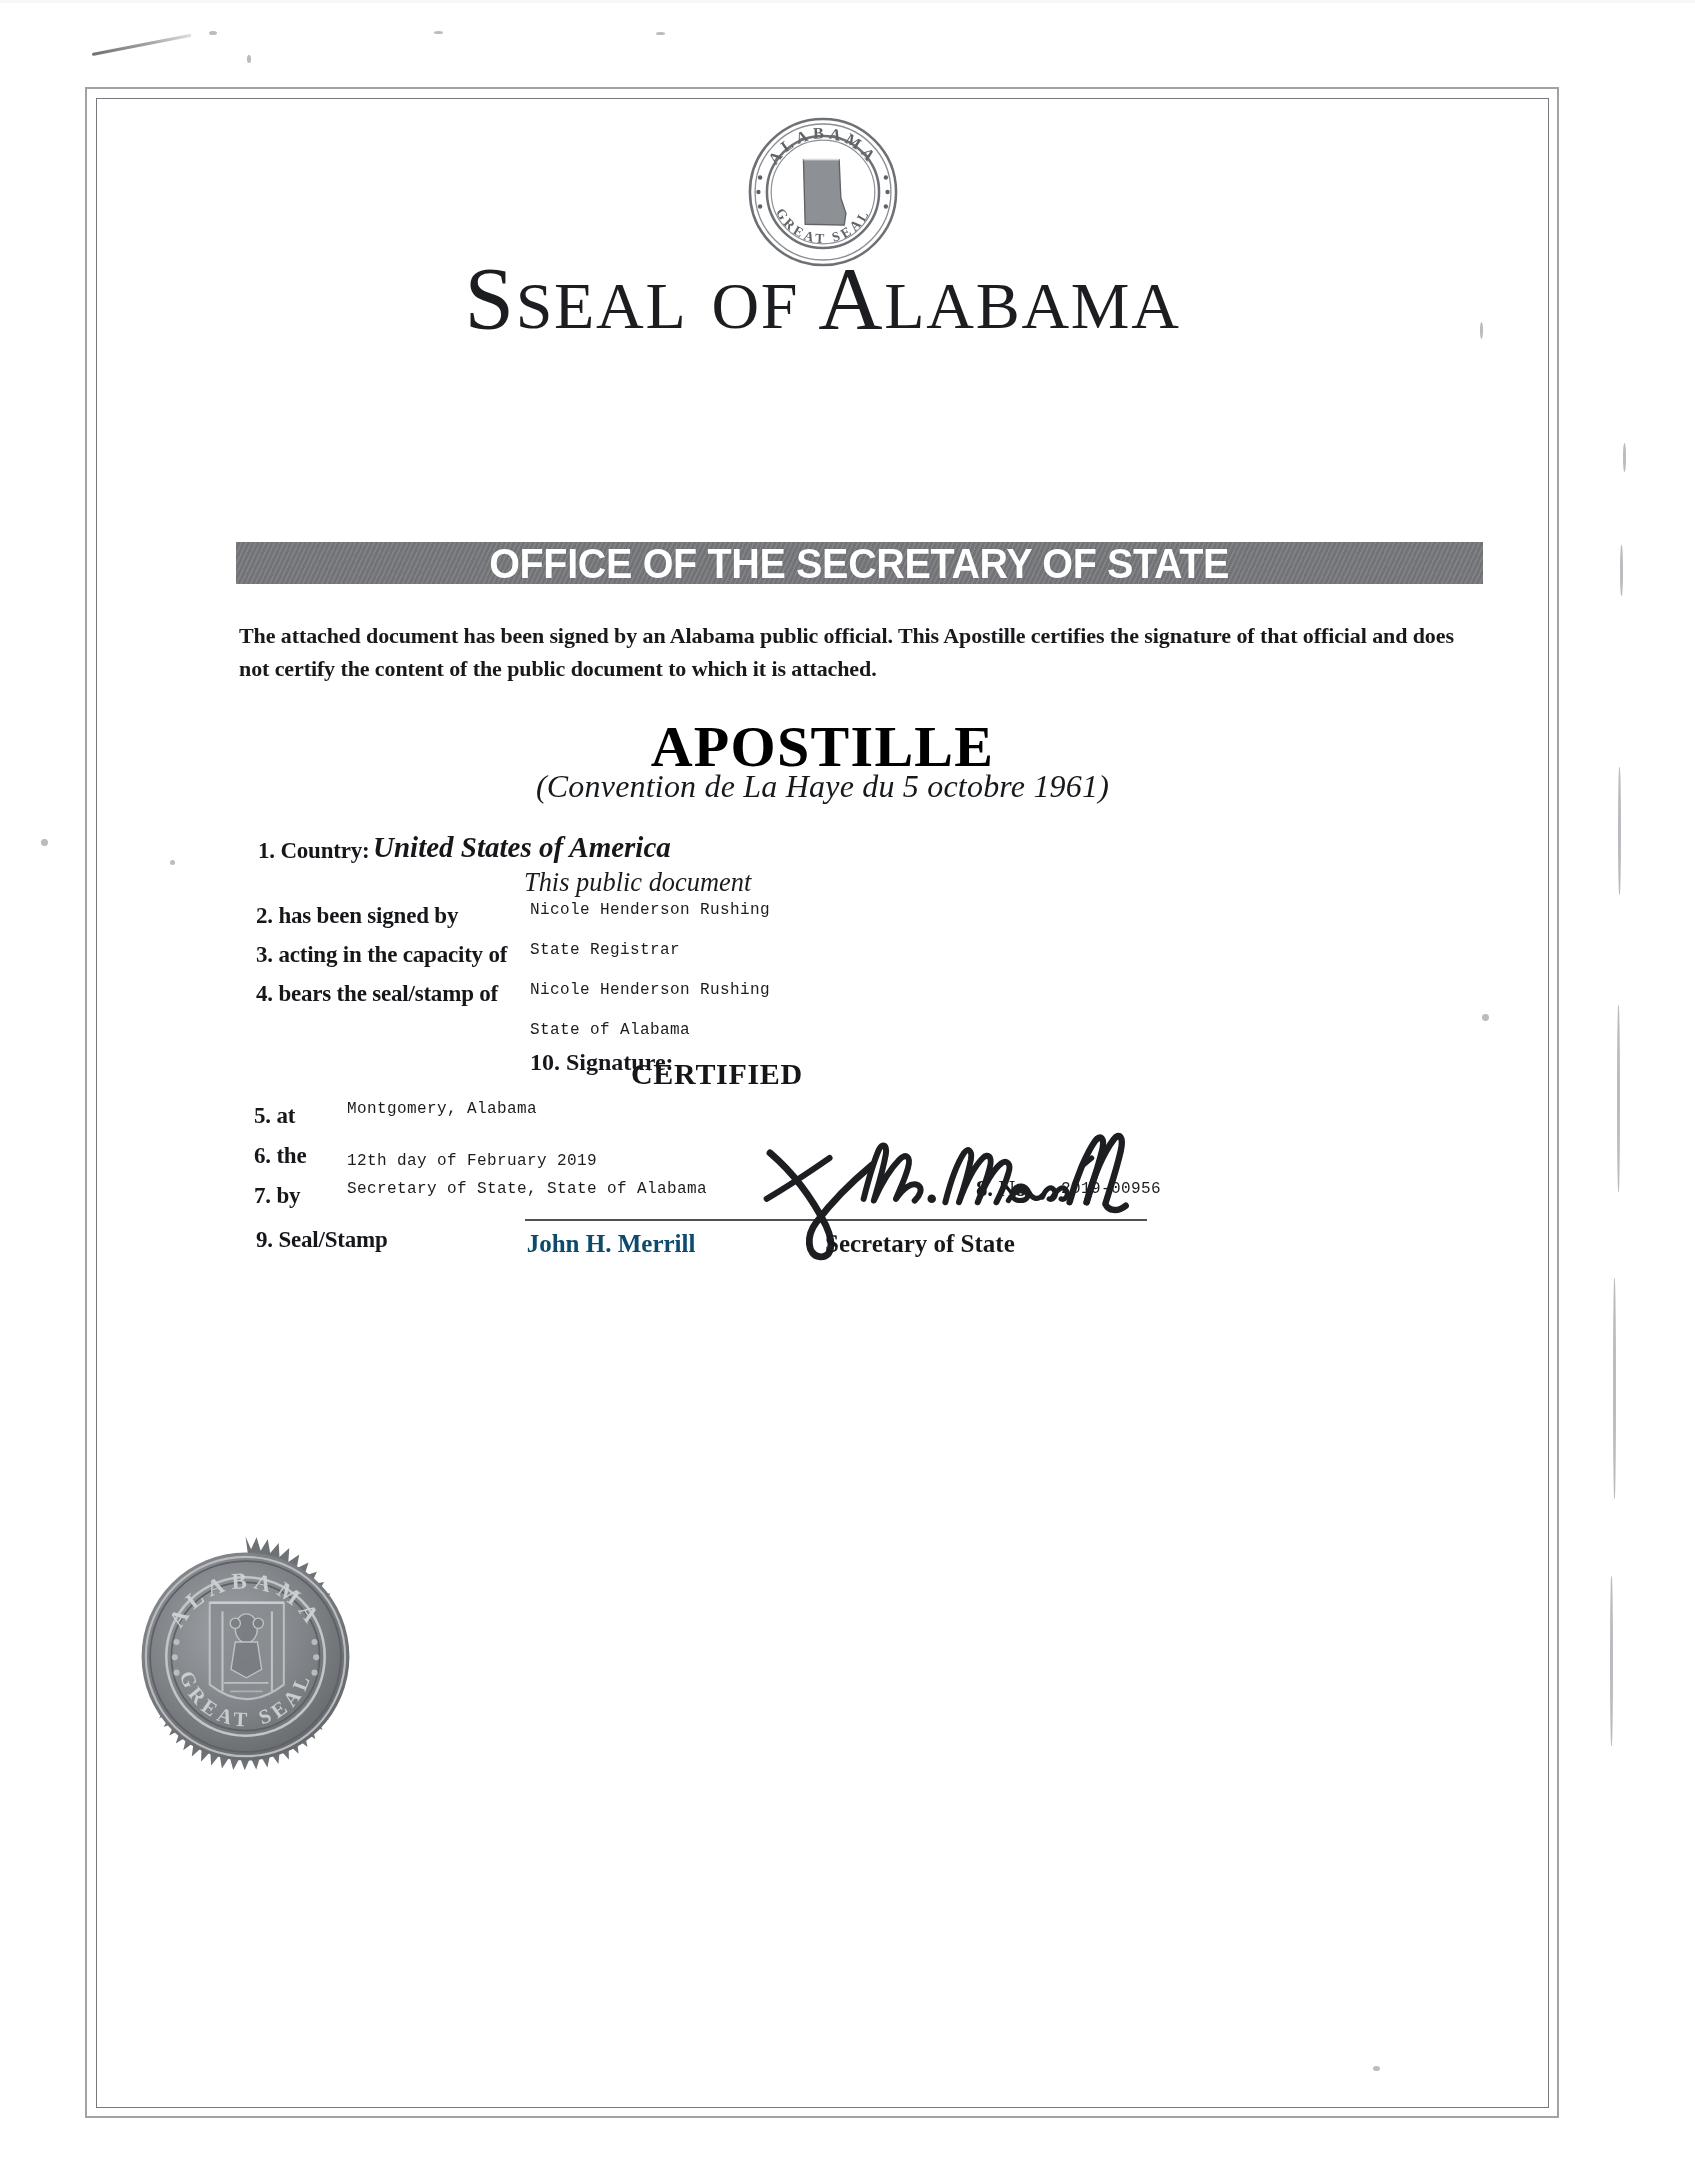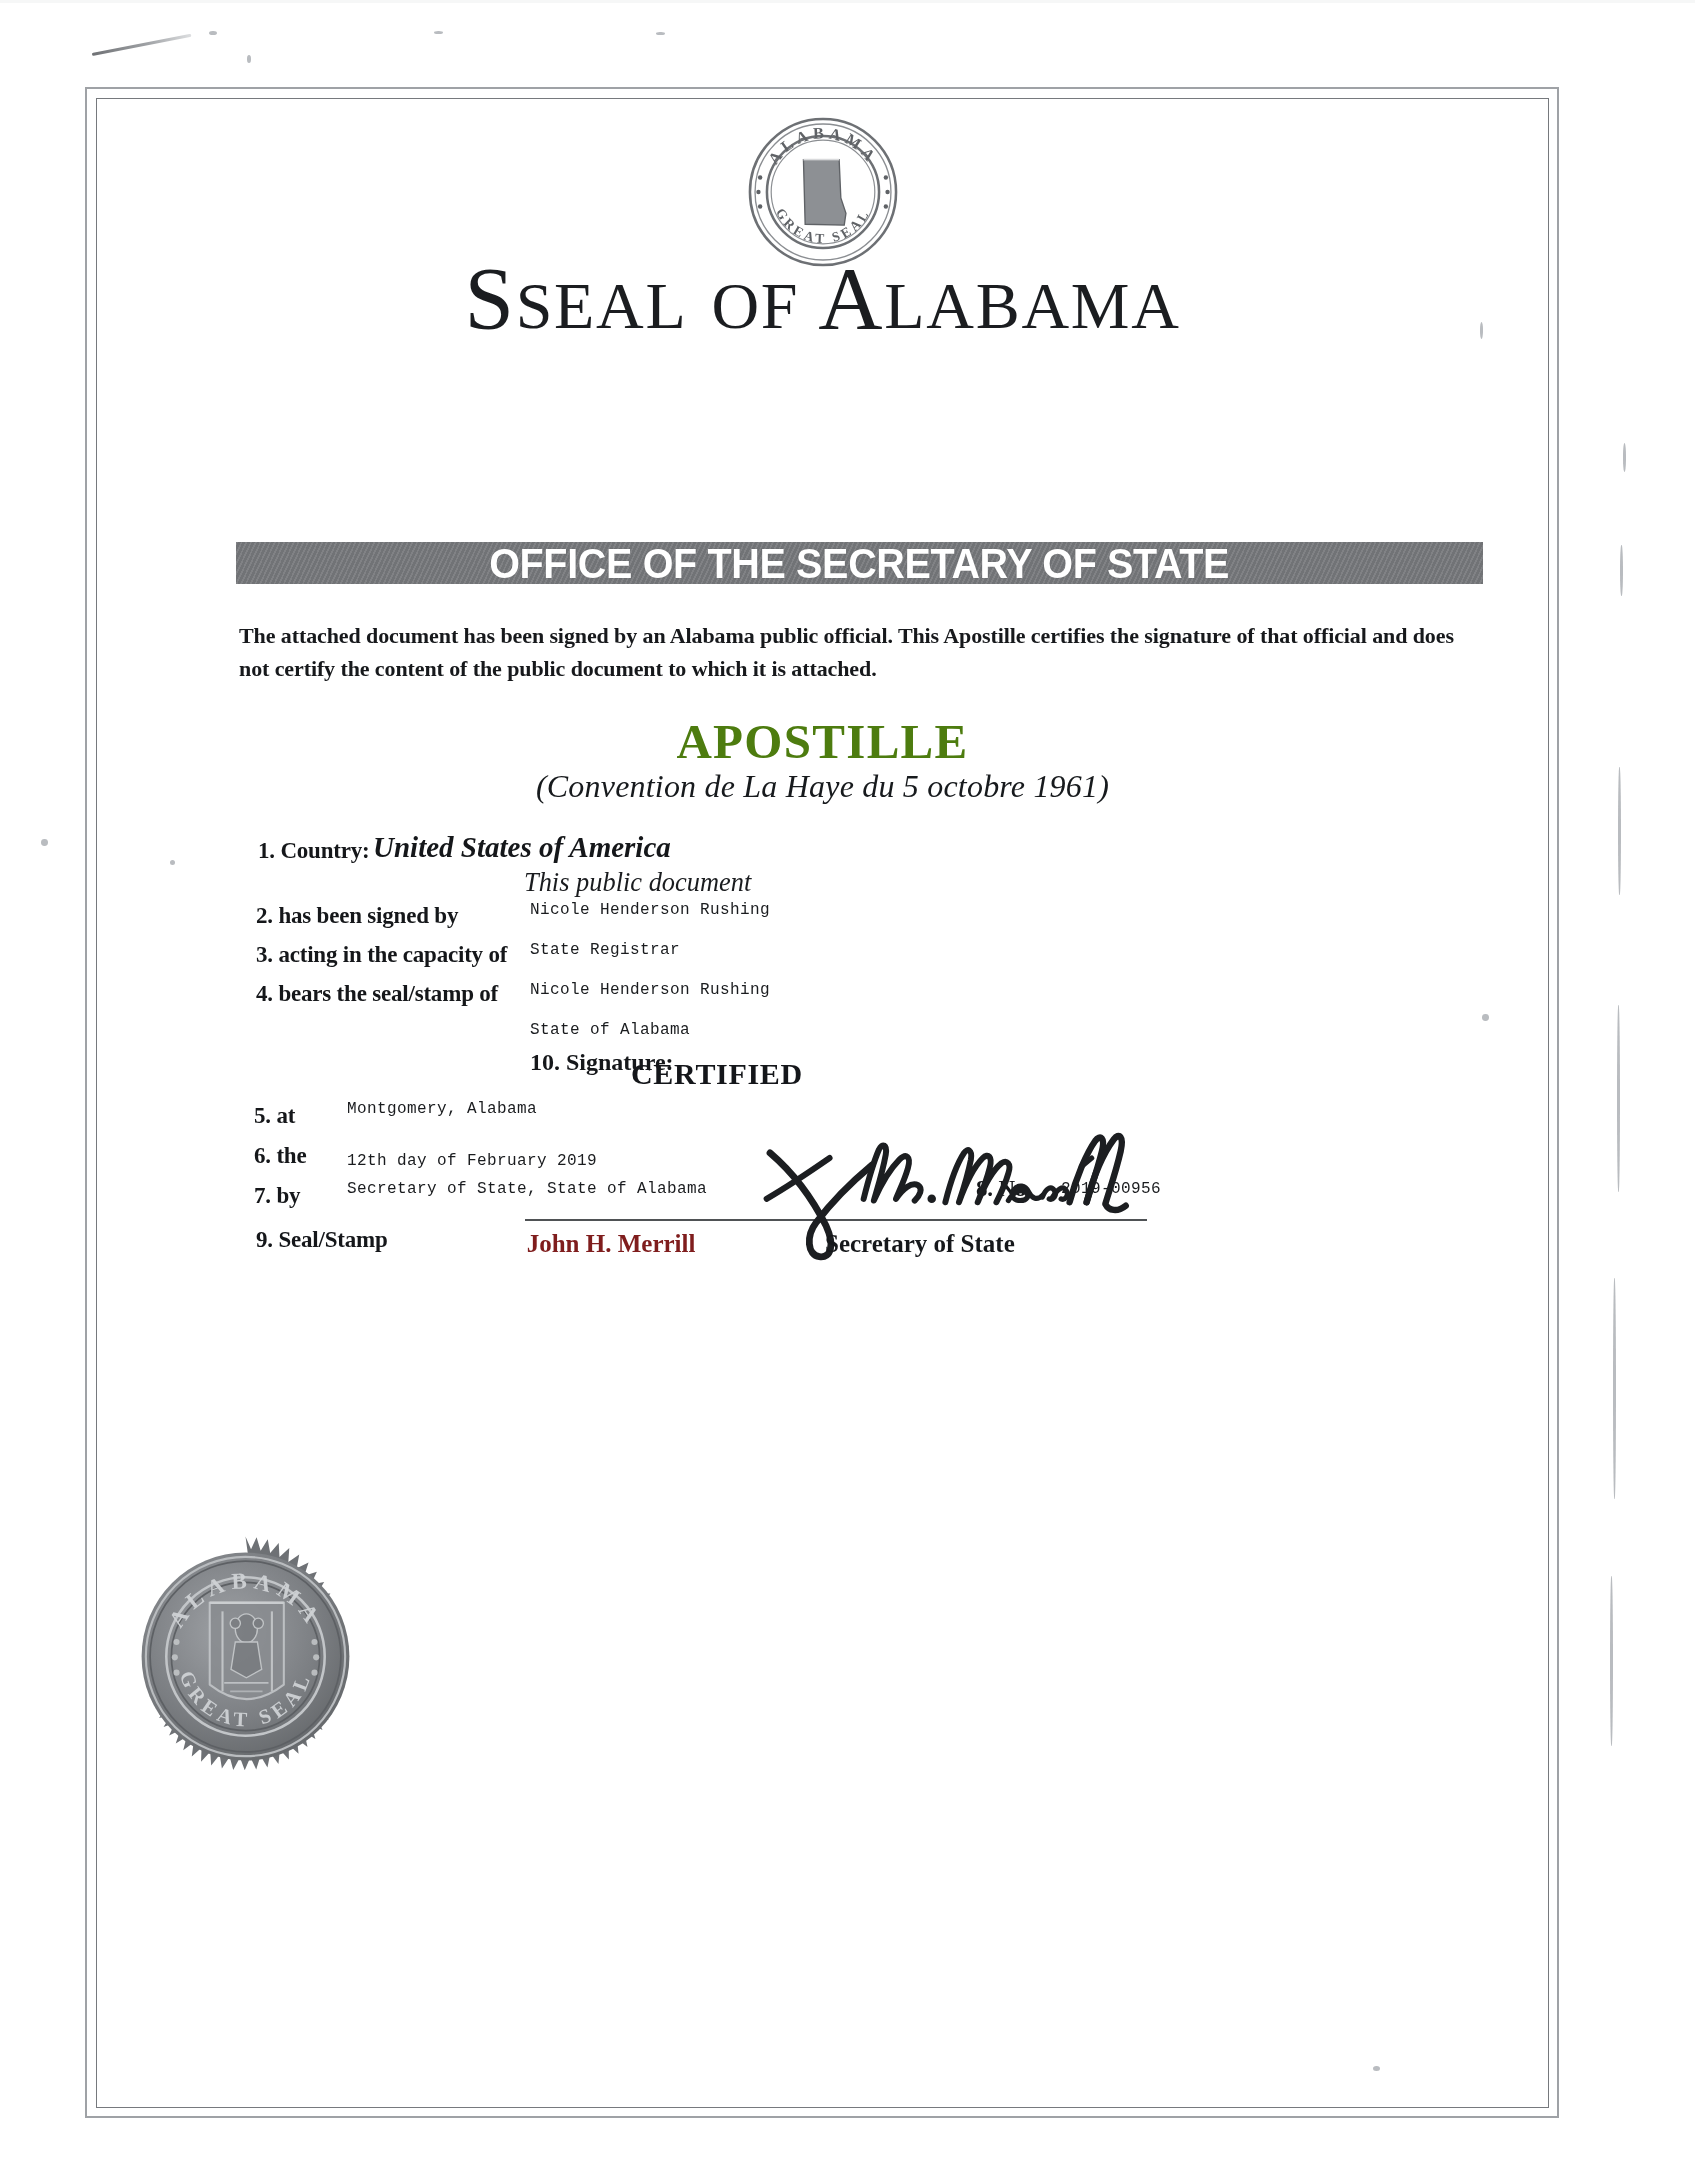--- a/index.html
+++ b/index.html
@@ -157,24 +157,24 @@
     letter-spacing: -0.1px;
   }
 
   
   .apostille-title {
     position: absolute;
     left: 0;
     right: 0;
     top: 615px;
     text-align: center;
-    font-size: 49px;
+    font-size: 58px;
     font-weight: bold;
     letter-spacing: 1.3px;
-    color: #4d7c0f;
+    color: #000000;
   }
   .convention {
     position: absolute;
     left: 0;
     right: 0;
     top: 670px;
     text-align: center;
     font-size: 32px;
     font-style: italic;
     color: #171a1d;
@@ -269,21 +269,21 @@
     height: 145px;
     pointer-events: none;
   }
   .sig-script svg { display: block; overflow: visible; }
   .sig-name {
     position: absolute;
     left: 1.7px;
     top: 118px;
     font-size: 25px;
     font-weight: bold;
-    color: #7f1d1d;
+    color: #0c4a6e;
     white-space: nowrap;
   }
   .sig-title {
     position: absolute;
     left: 300px;
     top: 118px;
     font-size: 25px;
     font-weight: bold;
     color: #16181b;
     white-space: nowrap;

